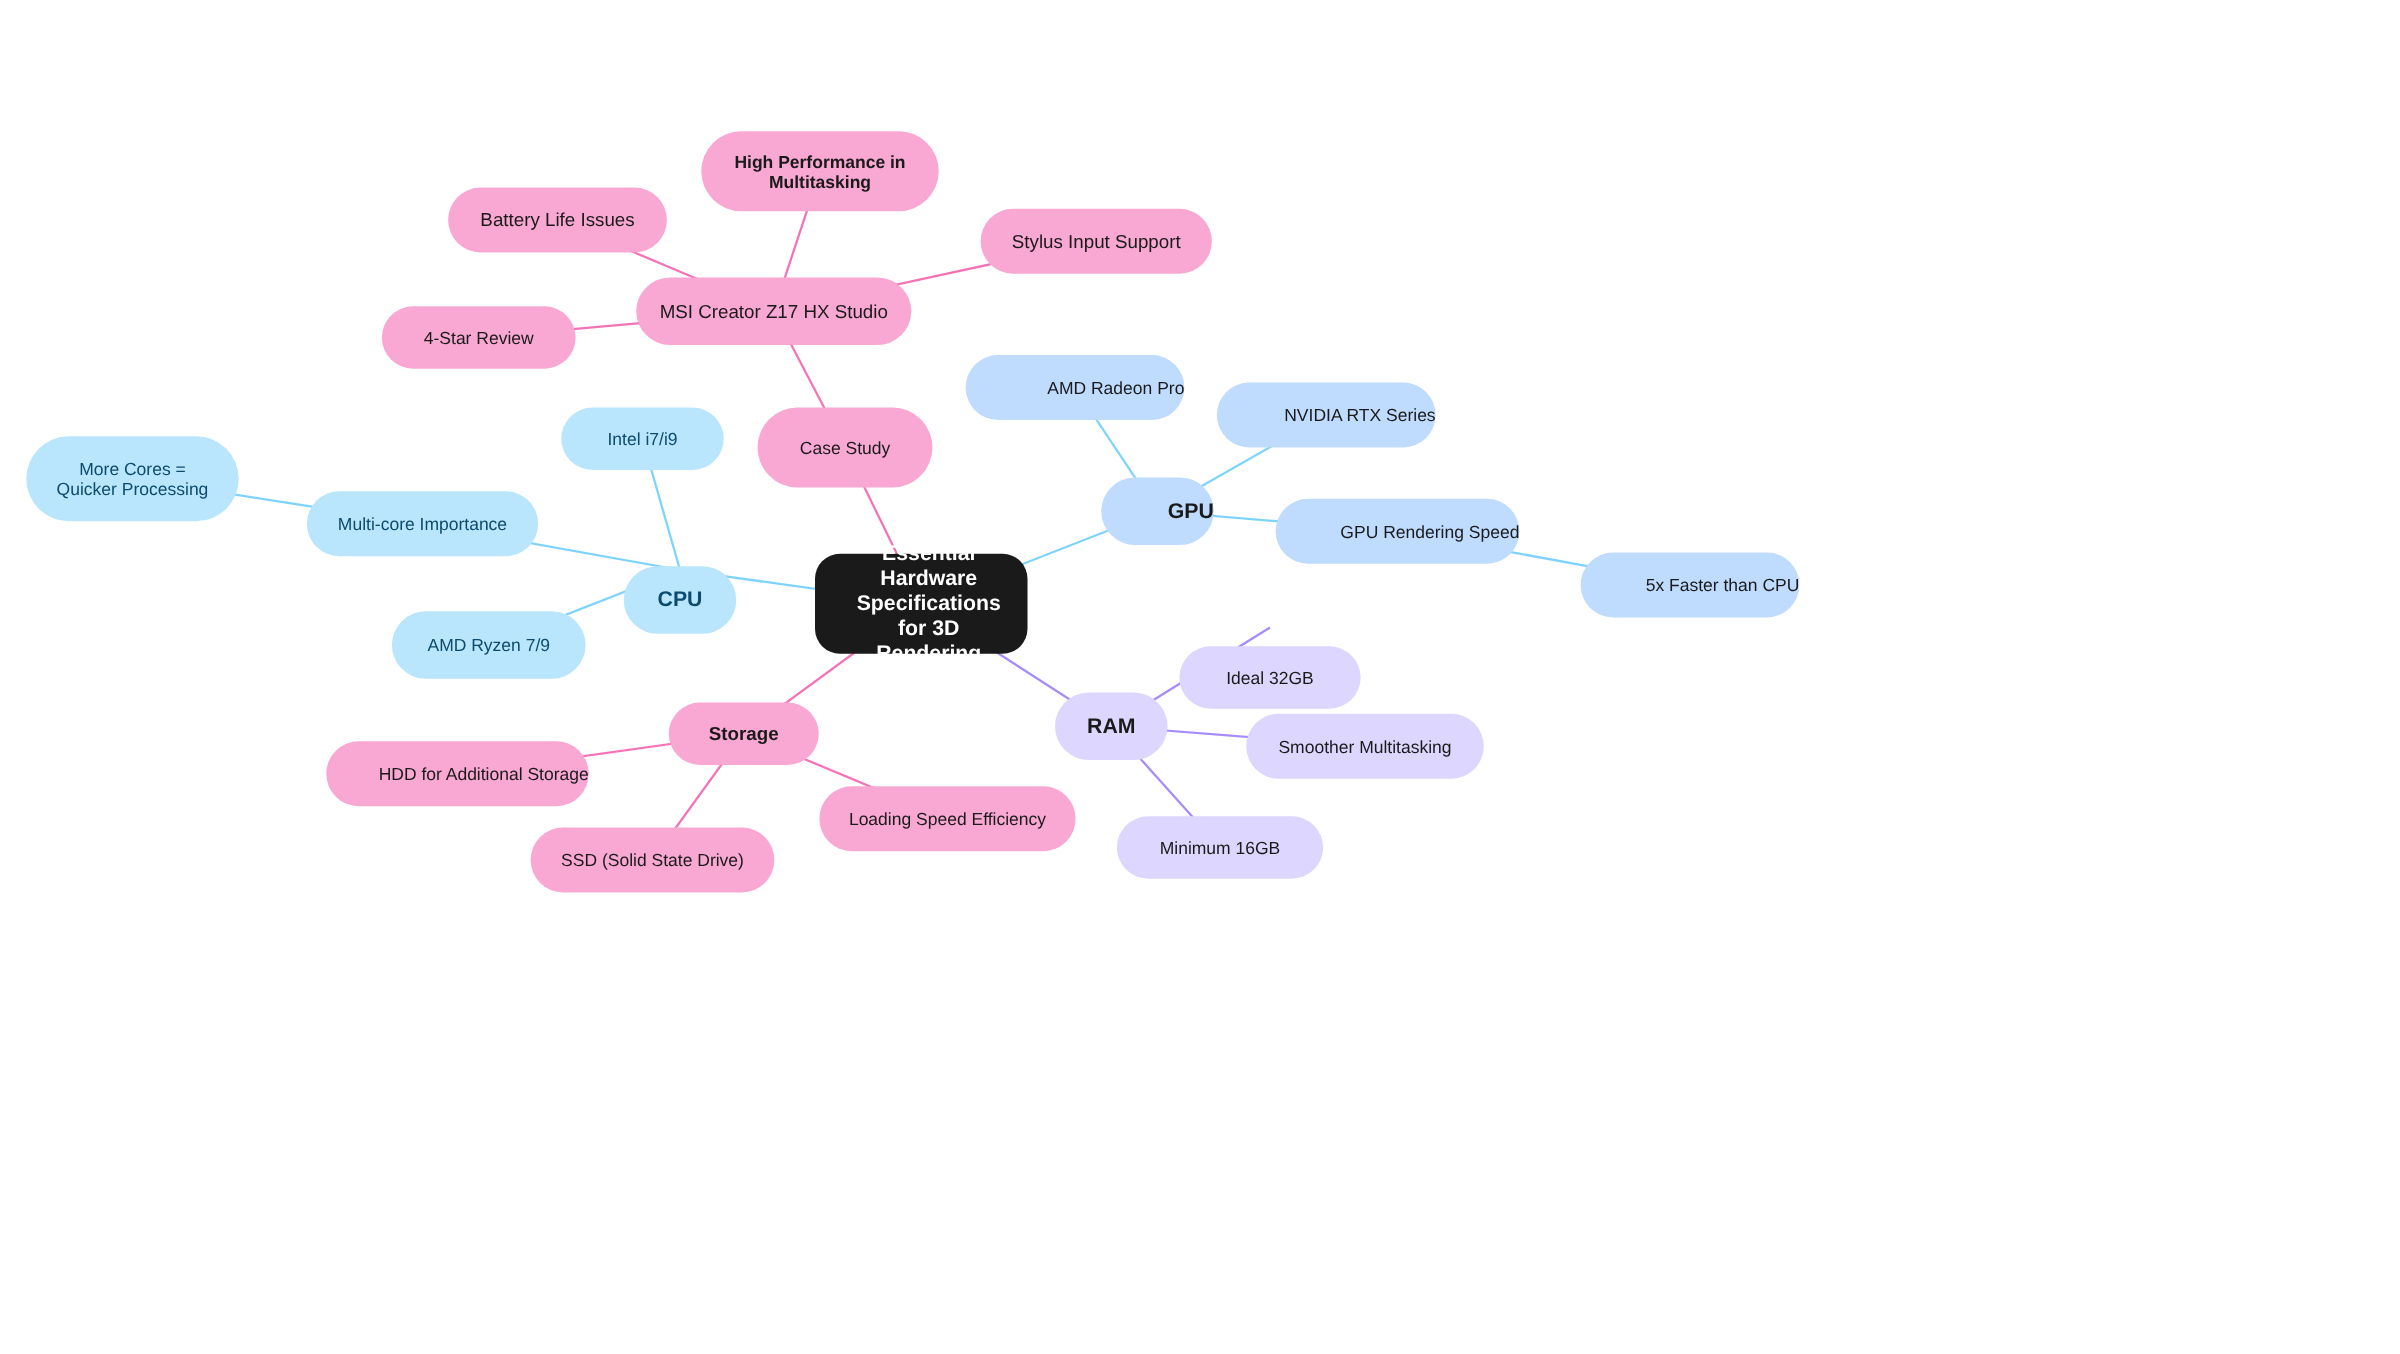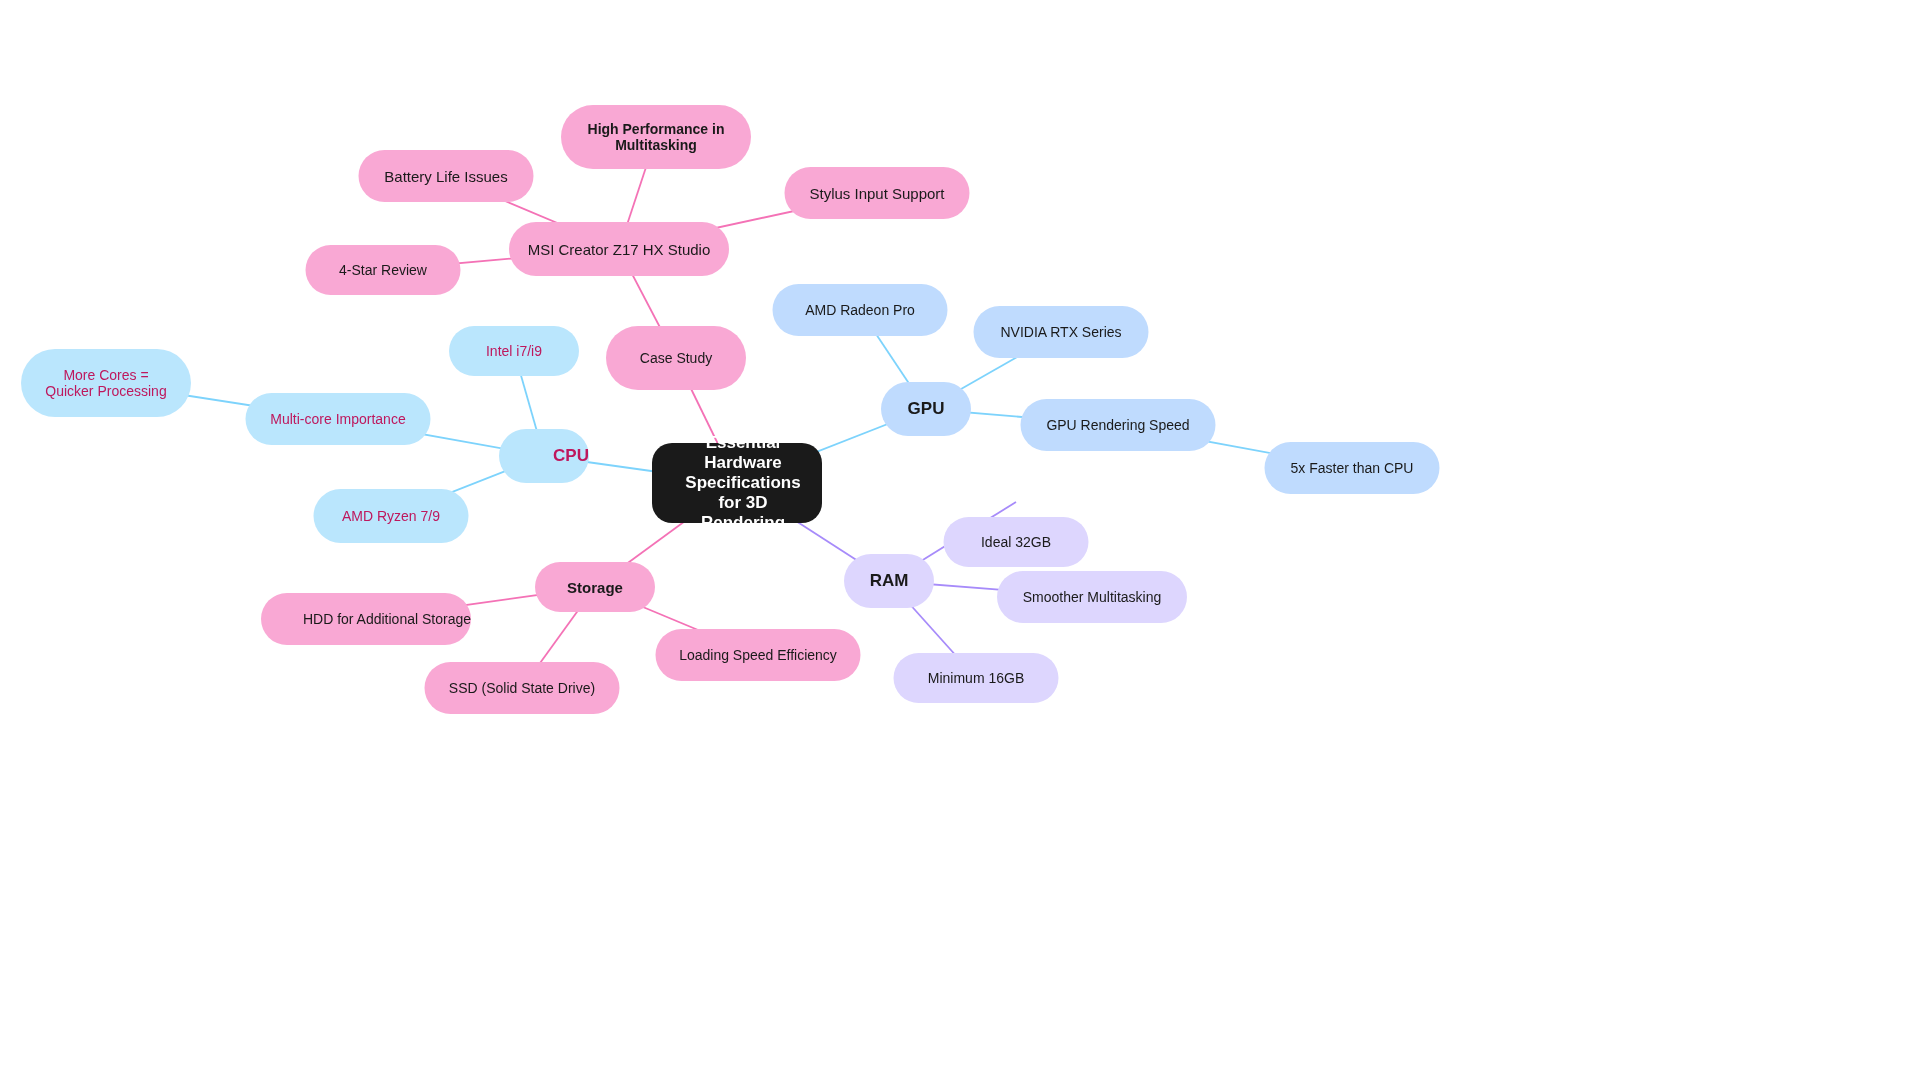--- a/index.html
+++ b/index.html
@@ -40,32 +40,33 @@
       height: 80px;
       padding: 10px 16px;
     }
     .node-pink {
       background: #f9a8d4;
       color: #1a1a1a;
       border: none;
     }
     .node-blue {
       background: #bae6fd;
-      color: #be185d;
+      color: #0c4a6e;
       border: none;
     }
     .node-lavender {
       background: #ddd6fe;
       color: #1a1a1a;
       border: none;
     }
     .node-skyblue {
       background: #bfdbfe;
       color: #1a1a1a;
       border: none;
+      justify-content: flex-end;
     }
     .node-sm { width: 140px; height: 48px; font-size: 14px; }
     .node-md { width: 180px; height: 54px; font-size: 15px; }
     .node-hub { width: 90px; height: 54px; font-size: 17px; font-weight: 600; }
     .node-connector { width: 120px; height: 50px; font-size: 15px; font-weight: 600; }
   </style>
 </head>
 <body>
 
 <svg id="connections" xmlns="http://www.w3.org/2000/svg">
@@ -101,21 +102,21 @@
   <line x1="595" y1="587" x2="522" y2="688" stroke="#f472b6" stroke-width="1.8"></line>
   <line x1="595" y1="587" x2="758" y2="655" stroke="#f472b6" stroke-width="1.8"></line>
 </svg>
 
 <div class="node node-center" style="left:737px; top:483px;padding-left:28px;">
   <span style="white-space:pre-line; text-align:center;">Essential Hardware
 Specifications for 3D
 Rendering</span>
 </div>
 
-<div class="node node-blue node-hub" style="left:544px; top:456px;justify-content:flex-end;">
+<div class="node node-blue node-hub" style="left:544px; top:480px;">
   <span>CPU</span>
 </div>
 
 <div class="node node-skyblue node-hub" style="left:926px; top:409px;">
   <span>GPU</span>
 </div>
 
 <div class="node node-lavender node-hub" style="left:889px; top:581px;">
   <span>RAM</span>
 </div>

